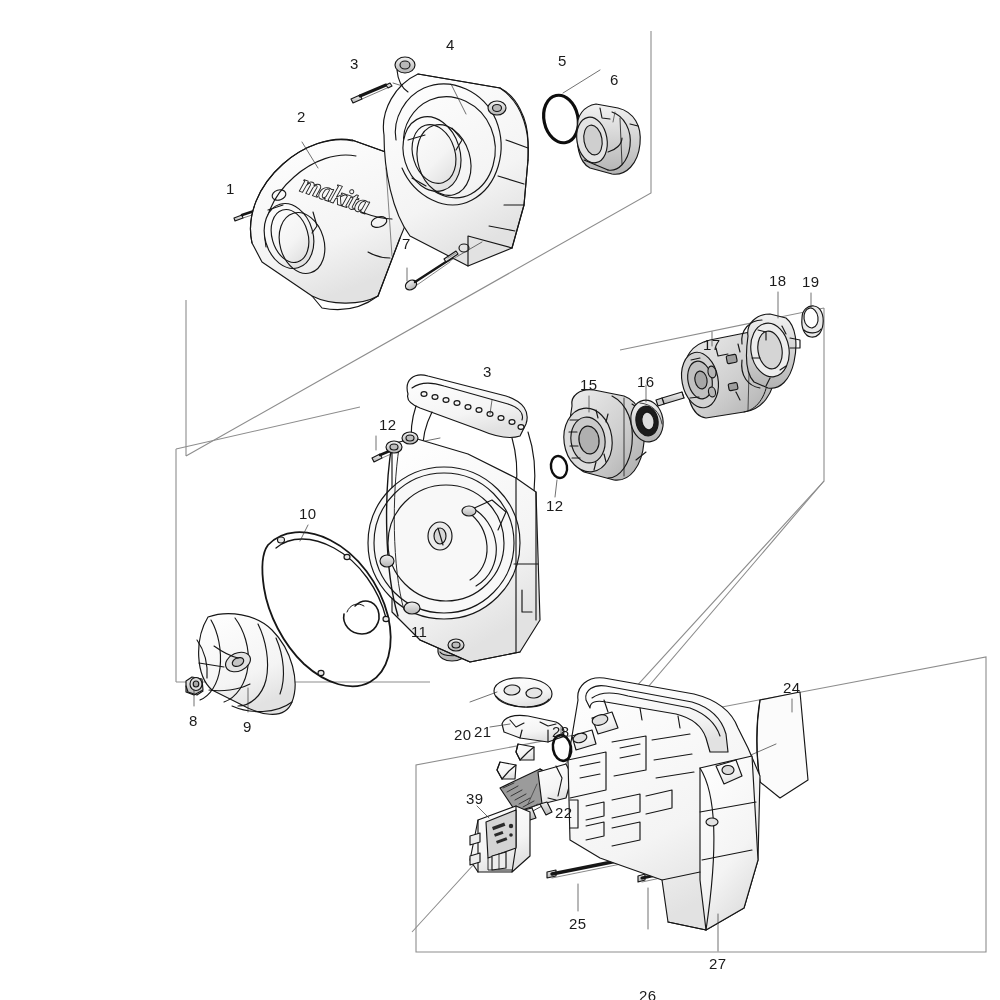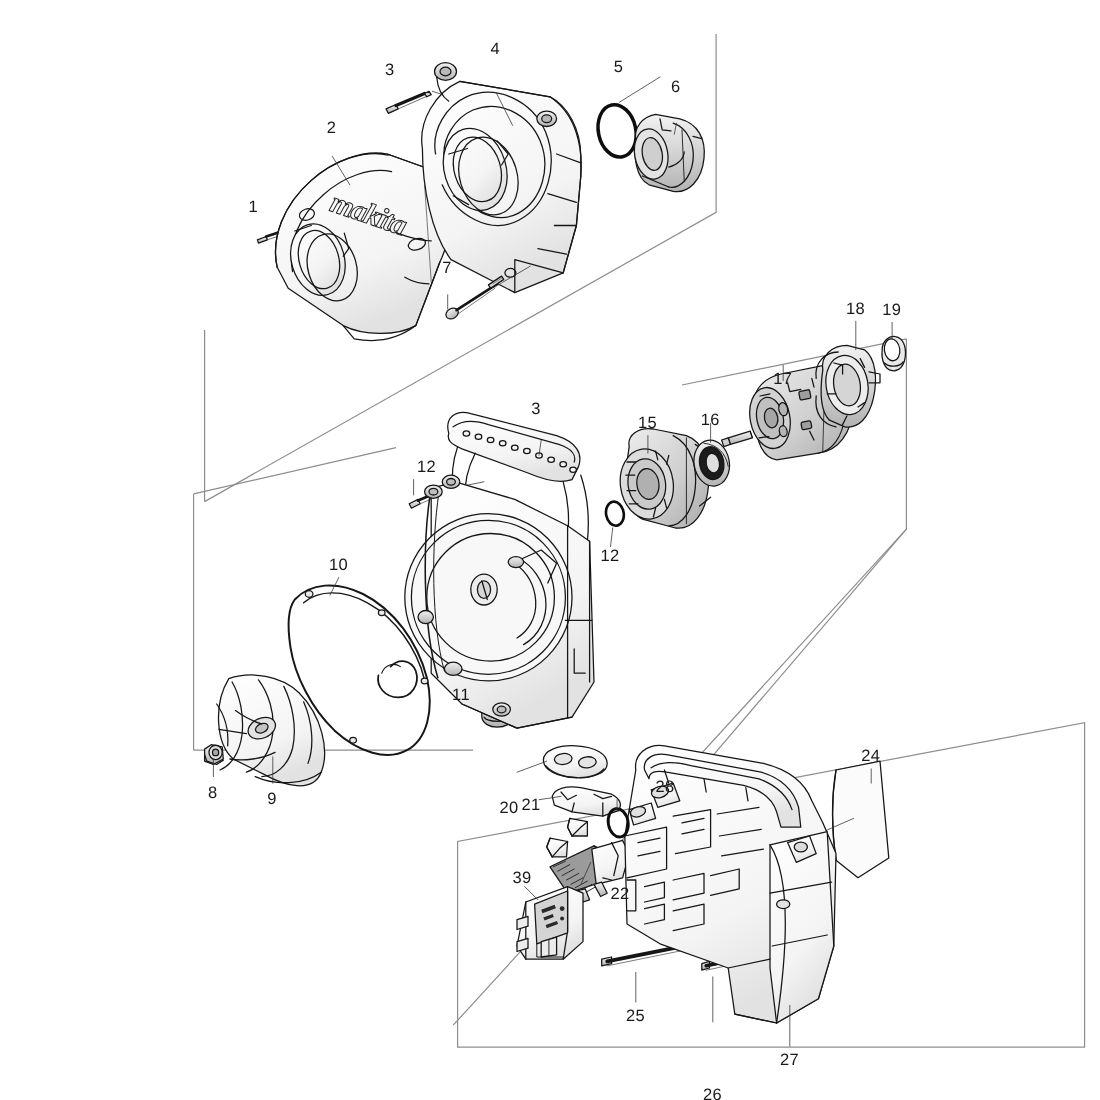--- a/index.html
+++ b/index.html
@@ -585,16 +585,16 @@
     <span class="callout-num" style="left:769px;top:273px;">18</span>
     <span class="callout-num" style="left:802px;top:274px;">19</span>
     <span class="callout-num" style="left:454px;top:699px;margin-top:28px;">20</span>
     <span class="callout-num" style="left:474px;top:724px;">21</span>
     <span class="callout-num" style="left:519px;top:805px;margin-left:36px;">22</span>
     <span class="callout-num" style="left:466px;top:791px;">39</span>
     <span class="callout-num" style="left:783px;top:680px;">24</span>
     <span class="callout-num" style="left:569px;top:916px;">25</span>
     <span class="callout-num" style="left:639px;top:988px;">26</span>
     <span class="callout-num" style="left:709px;top:956px;">27</span>
-    <span class="callout-num" style="left:552px;top:708px;margin-left:44px;">28</span>
+    <span class="callout-num" style="left:552px;top:724px;">28</span>
   </div>
 
 </div>
 
 </body></html>

